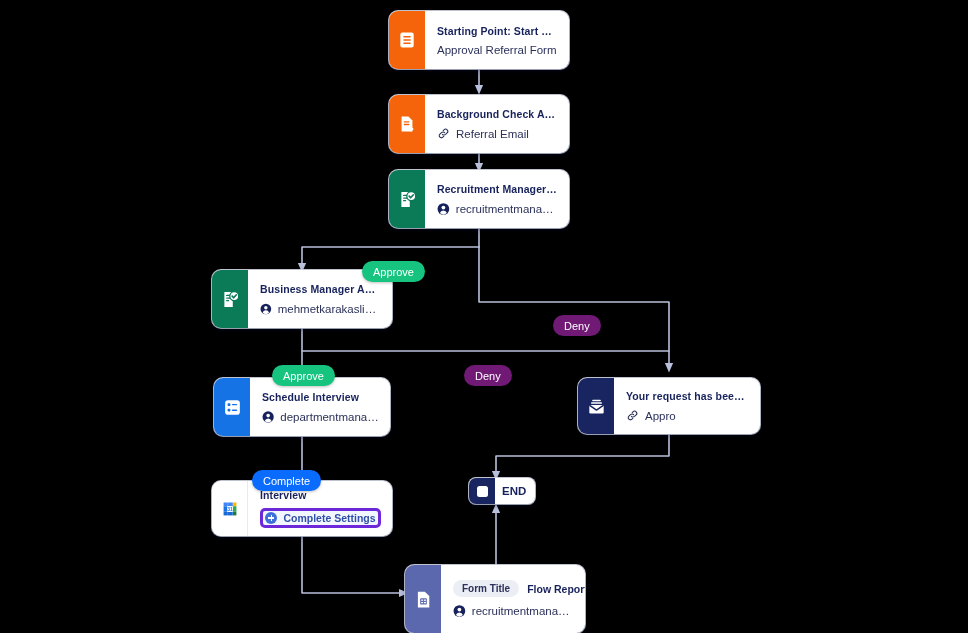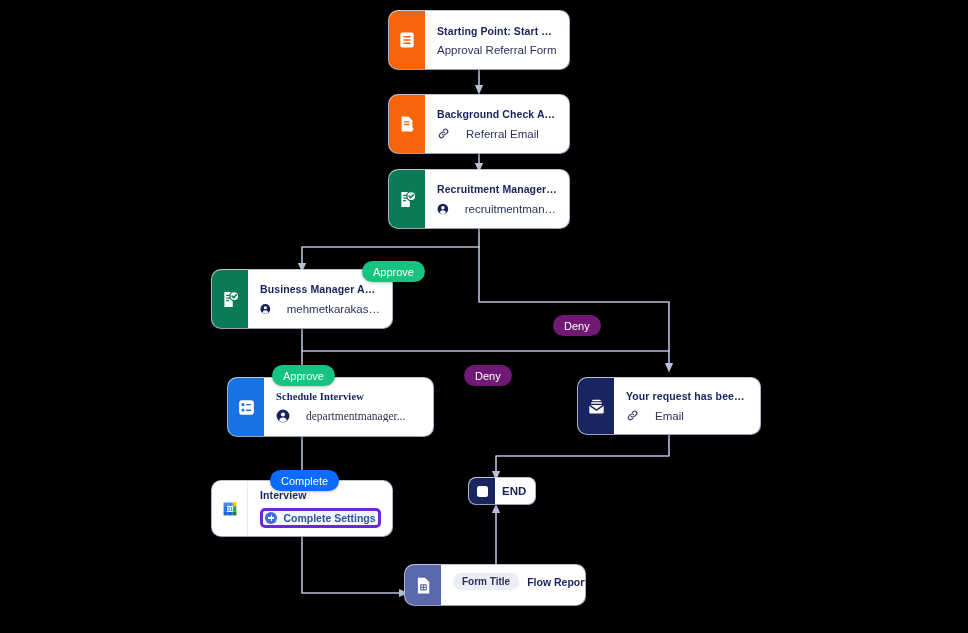--- a/index.html
+++ b/index.html
@@ -37,21 +37,21 @@
   }
   .n-title {
     font-size: 10.5px; font-weight: bold; color: #17225c;
     letter-spacing: .1px;
     white-space: nowrap; overflow: hidden; text-overflow: ellipsis;
   }
   .n-sub {
     font-size: 11.5px; color: #2b3159;
     white-space: nowrap; overflow: hidden; text-overflow: ellipsis;
   }
-  .n-sub.with-icon { display: flex; align-items: center; gap: 16px; }
+  .n-sub.with-icon { display: flex; align-items: center; gap: 6px; }
   .n-sub-txt { white-space: nowrap; overflow: hidden; text-overflow: ellipsis; }
 
   
   .bg-orange  { background: #f5640a; }
   .bg-green   { background: #0a7a57; }
   .bg-blue    { background: #1573e6; }
   .bg-navy    { background: #192561; }
   .bg-periw   { background: #5b68ad; }
   .bg-white   { background: #ffffff; border-right: 1px solid #e8eaf2; }
 
@@ -235,21 +235,21 @@
         <svg class="gi" width="14" height="14" viewBox="0 0 24 24" fill="#17225c">
           <circle cx="12" cy="12" r="11"></circle>
           <circle cx="12" cy="9.3" r="3.5" fill="#fff"></circle>
           <path d="M5.4 19.6a6.9 6.9 0 0 1 13.2 0A10.8 10.8 0 0 1 12 22.6a10.8 10.8 0 0 1-6.6-3z" fill="#fff"></path>
         </svg>
         <span class="n-sub-txt">mehmetkarakasli@jotf...</span>
       </div>
     </div>
   </div>
 
-  <div class="node" style="left:228px; top:378px; width:205px; height:58px;font-family:Liberation Serif, serif;">
+  <div class="node" style="left:214px; top:378px; width:176px; height:58px;">
     <div class="node-ic bg-blue">
       <svg class="gi" width="21" height="21" viewBox="0 0 24 24" fill="#fff">
         <rect x="3.6" y="3.6" width="16.8" height="16.8" rx="3.2"></rect>
         <rect x="6.4" y="7" width="3.2" height="3.2" rx=".9" fill="#1573e6"></rect>
         <rect x="6.4" y="13.4" width="3.2" height="3.2" rx=".9" fill="#1573e6"></rect>
         <rect x="11.2" y="7.9" width="6.2" height="1.6" rx=".8" fill="#1573e6"></rect>
         <rect x="11.2" y="14.3" width="6.2" height="1.6" rx=".8" fill="#1573e6"></rect>
       </svg>
     </div>
     <div class="node-body">
@@ -299,26 +299,26 @@
         <path d="M3.8 10.4L12 16.1l8.2-5.7" fill="none" stroke="#192561" stroke-width="1.7" stroke-linejoin="round"></path>
       </svg>
     </div>
     <div class="node-body">
       <div class="n-title">Your request has been denied.</div>
       <div class="n-sub with-icon">
         <svg class="gi" width="13" height="13" viewBox="0 0 24 24" fill="none" stroke="#2b3159" stroke-width="2" stroke-linecap="round">
           <path d="M10 13.5a4 4 0 0 0 5.7.3l3-3a4 4 0 1 0-5.7-5.7l-1.5 1.5"></path>
           <path d="M14 10.5a4 4 0 0 0-5.7-.3l-3 3a4 4 0 1 0 5.7 5.7l1.5-1.5"></path>
         </svg>
-        <span class="n-sub-txt">Email</span>
-      </div>
-    </div>
-  </div>
-
-  <div class="node" style="left:405px; top:565px; width:180px; height:40px;">
+        <span class="n-sub-txt">Appro</span>
+      </div>
+    </div>
+  </div>
+
+  <div class="node" style="left:405px; top:565px; width:180px; height:68px;">
     <div class="node-ic bg-periw">
       <svg class="gi" width="21" height="21" viewBox="0 0 24 24" fill="#fff">
         <path d="M5.6 3h8l5 5v13h-13z"></path>
         <rect x="8.2" y="10.6" width="7.6" height="7.2" rx="1" fill="#5b68ad"></rect>
         <rect x="9.4" y="12" width="2" height="1.5" fill="#fff"></rect>
         <rect x="12.4" y="12" width="2.4" height="1.5" fill="#fff"></rect>
         <rect x="9.4" y="14.8" width="2" height="1.5" fill="#fff"></rect>
         <rect x="12.4" y="14.8" width="2.4" height="1.5" fill="#fff"></rect>
       </svg>
     </div>
@@ -339,21 +339,21 @@
   </div>
 
   <div class="pill pill-approve" style="left:362px; top:237px;">Approve</div>
 
   <div class="pill pill-deny" style="left:553px; top:291px;">Deny</div>
 
   <div class="pill pill-approve" style="left:272px; top:341px;">Approve</div>
 
   <div class="pill pill-deny" style="left:464px; top:341px;">Deny</div>
 
-  <div class="pill pill-complete" style="left:270px; top:446px;">Complete</div>
+  <div class="pill pill-complete" style="left:252px; top:446px;">Complete</div>
 
   <div class="endchip" style="left:469px; top:478px;text-align:right;">
     <div class="ec-ic">
       <span class="ec-sq"></span>
     </div>
     <div class="ec-lb">END</div>
   </div>
 
 </div>
 

